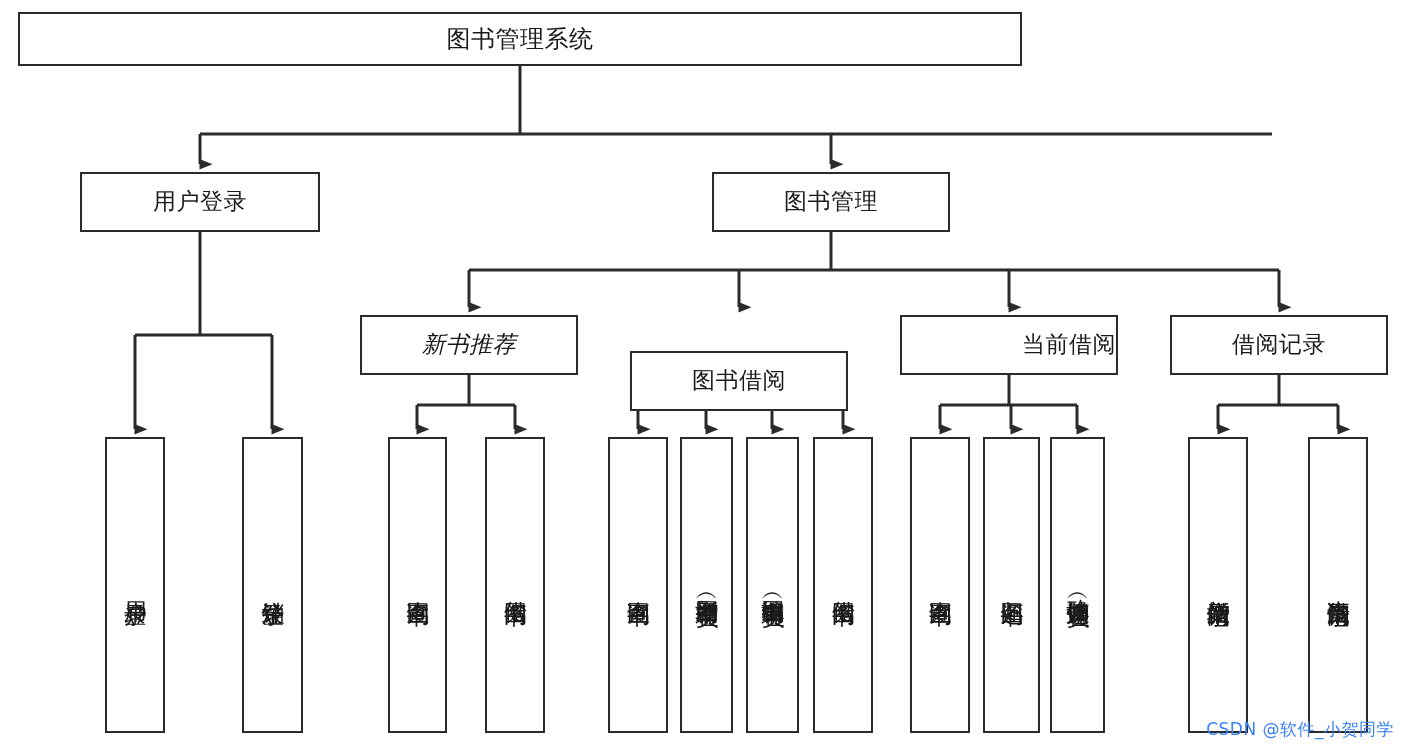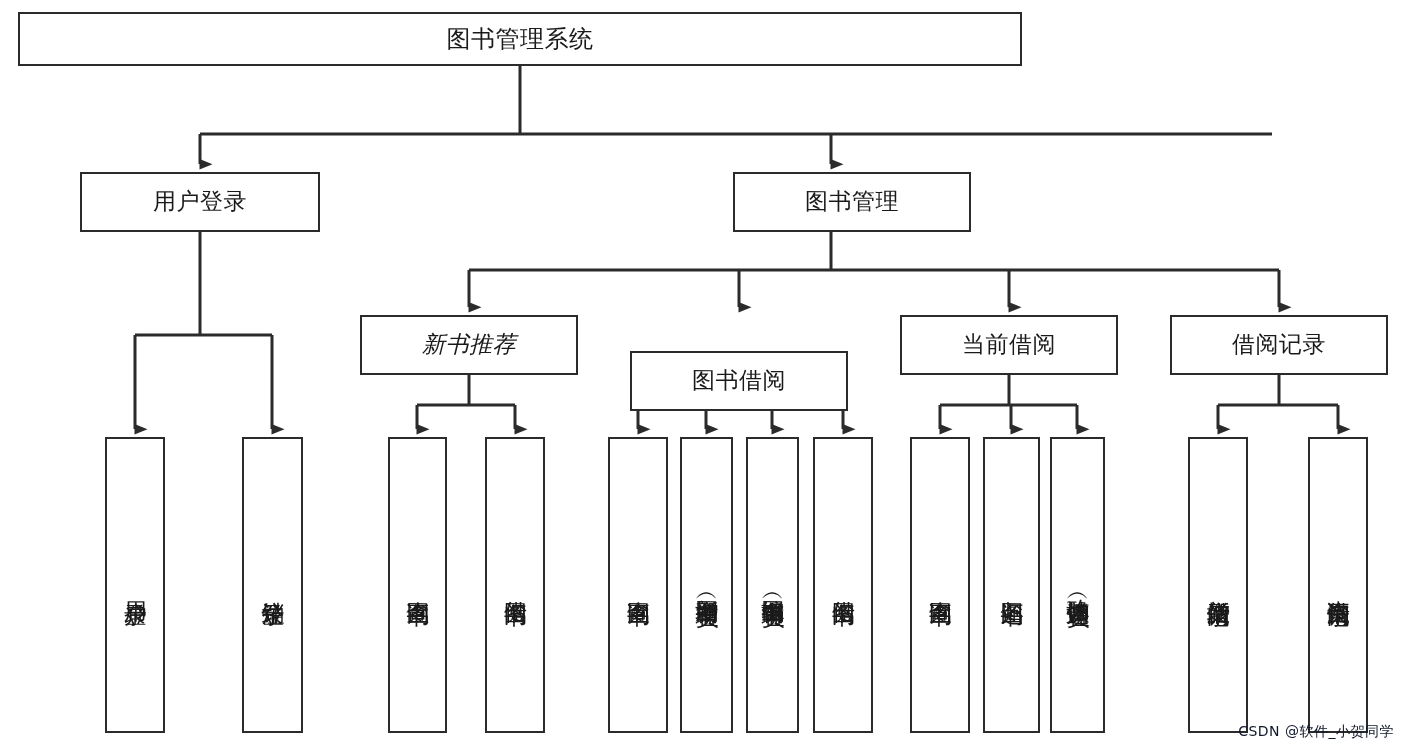--- a/index.html
+++ b/index.html
@@ -58,22 +58,22 @@
     position: absolute;
     left: 0; top: 0;
     width: 1405px;
     height: 747px;
     pointer-events: none;
   }
   .watermark {
     position: absolute;
     right: 8px;
     bottom: 6px;
-    font-size: 14px;
-    color: #0f172a;
+    font-size: 17px;
+    color: #3b82f6;
     letter-spacing: 0.5px;
     white-space: nowrap;
   }
 </style>
 </head>
 <body>
 
 <div id="diagram-root">
 
   <svg class="connectors" viewBox="0 0 1405 747" xmlns="http://www.w3.org/2000/svg">
@@ -127,31 +127,31 @@
     </g>
   </svg>
 
   <div class="node horizontal root" style="left:18px; top:12px; width:1004px; height:54px;">
     <span class="node-label">图书管理系统</span>
   </div>
 
   <div class="node horizontal" style="left:80px; top:172px; width:240px; height:60px;">
     <span class="node-label">用户登录</span>
   </div>
-  <div class="node horizontal" style="left:712px; top:172px; width:238px; height:60px;margin-left:21px;">
+  <div class="node horizontal" style="left:712px; top:172px; width:238px; height:60px;">
     <span class="node-label">图书管理</span>
   </div>
 
   <div class="node horizontal" style="left:360px; top:315px; width:218px; height:60px;font-style:italic;">
     <span class="node-label">新书推荐</span>
   </div>
   <div class="node horizontal" style="left:630px; top:315px; width:218px; height:60px;margin-top:36px;">
     <span class="node-label">图书借阅</span>
   </div>
-  <div class="node horizontal" style="left:900px; top:315px; width:218px; height:60px;">
+  <div class="node horizontal" style="left:900px; top:315px; width:218px; height:60px;justify-content:flex-end;">
     <span class="node-label">当前借阅</span>
   </div>
   <div class="node horizontal" style="left:1170px; top:315px; width:218px; height:60px;">
     <span class="node-label">借阅记录</span>
   </div>
 
   <div class="node vertical" style="left:105px; top:437px; width:60px; height:296px;">
     <span class="node-label">用户登录</span>
   </div>
   <div class="node vertical" style="left:242px; top:437px; width:61px; height:296px;">

